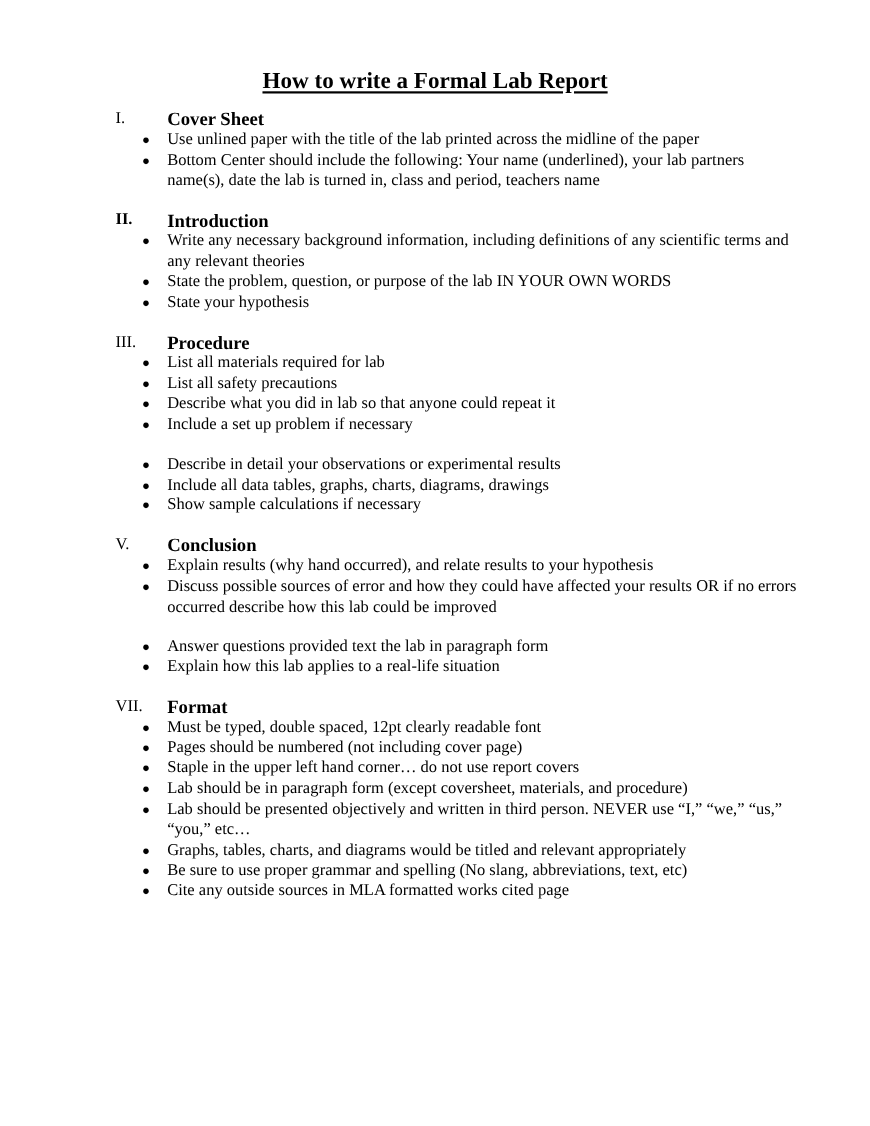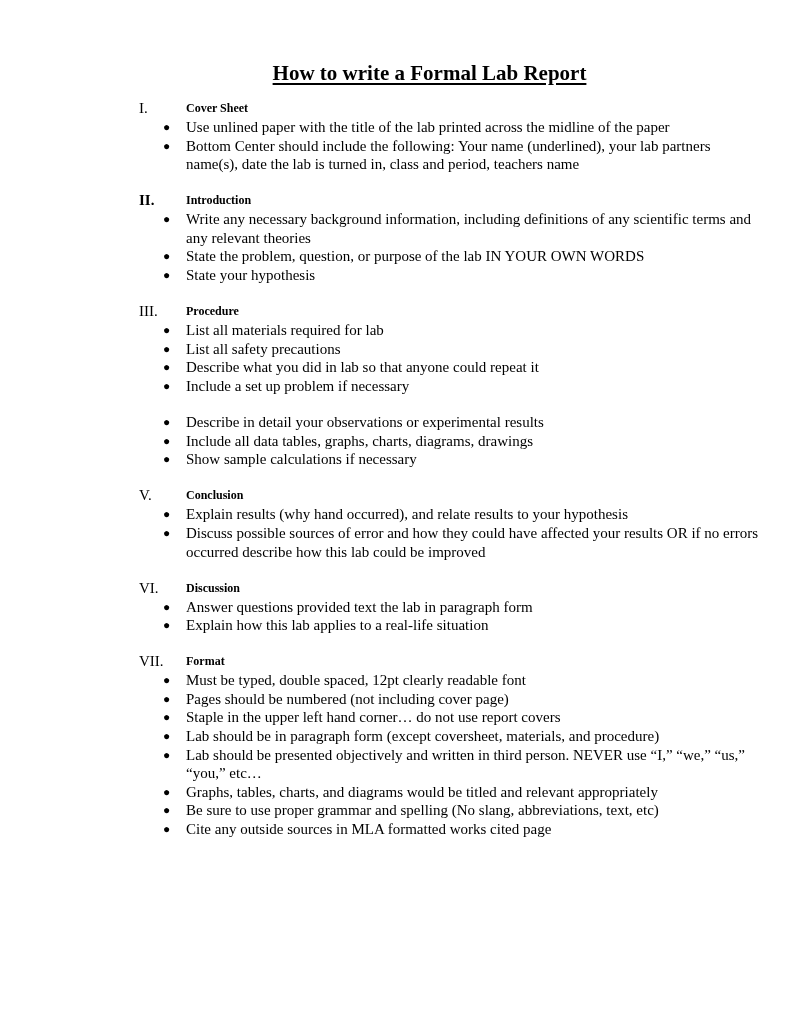--- a/index.html
+++ b/index.html
@@ -13,21 +13,20 @@
       overflow: hidden;
       position: relative;
       font-family: "Liberation Serif", "DejaVu Serif", serif;
       color: #000;
     }
     .page {
       position: absolute;
       left: 0; top: 0;
       width: 641px; height: 1024px;
       background: #fff;
-      margin-left: 34px;
     }
     .title {
       position: absolute;
       top: 60px;
       left: 0;
       width: 791px;
       text-align: center;
       font-size: 21px;
       font-weight: bold;
       text-decoration: underline;
@@ -49,21 +48,21 @@
       line-height: 19px;
       font-size: 15px;
     }
     .numeral {
       width: 47px;
       font-size: 15px;
     }
     .numeral.bold { font-weight: bold; }
     .heading {
       font-weight: bold;
-      font-size: 12px;
+      font-size: 17px;
     }
     .items {
       list-style: none;
       margin: 0;
       padding: 0;
     }
     .item {
       display: flex;
       font-size: 15px;
       line-height: 18.6px;
@@ -213,24 +212,20 @@
         <li class="item">
             <span class="bullet">
               <span>●</span>
             </span>
             <span class="item-text">Discuss possible sources of error and how they could have affected your results OR if no errors occurred describe how this lab could be improved</span>
           </li>
       </ul>
     </div>
 
     <div class="section">
-      <div class="section-head">
-        <span class="numeral">VI.</span>
-        <span class="heading">Discussion</span>
-      </div>
       <ul class="items">
         <li class="item">
             <span class="bullet">
               <span>●</span>
             </span>
             <span class="item-text">Answer questions provided text the lab in paragraph form</span>
           </li>
         <li class="item">
             <span class="bullet">
               <span>●</span>

